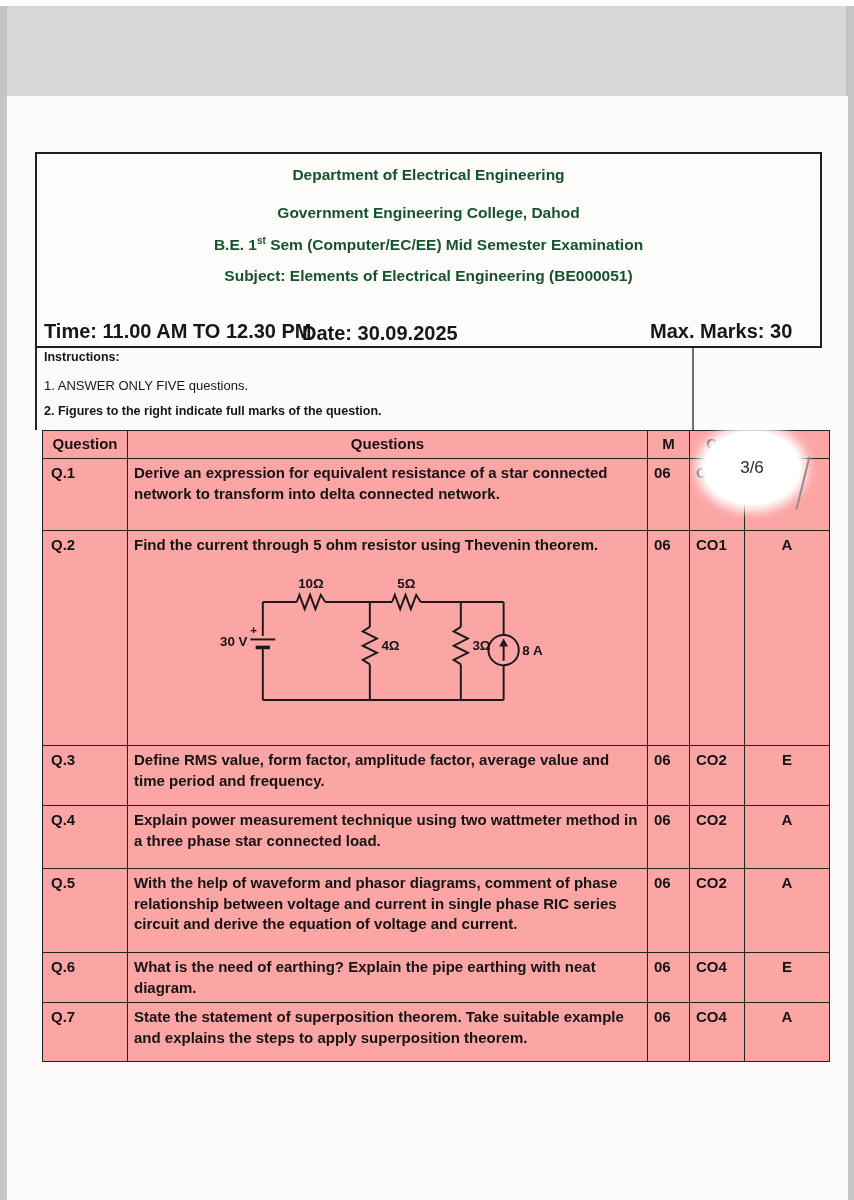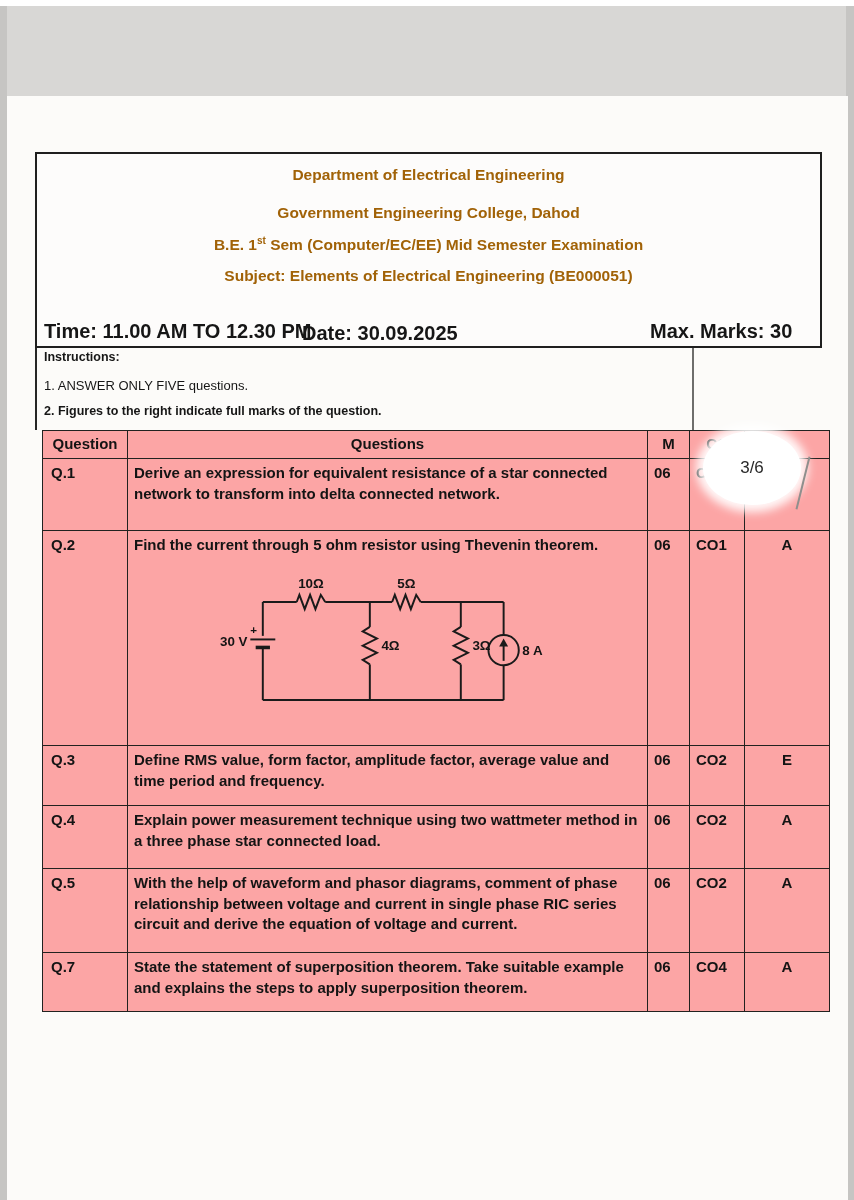--- a/index.html
+++ b/index.html
@@ -14,21 +14,21 @@
   .scan-top-band { position:absolute; top:6px; left:7px; width:841px; height:90px; background:#d8d7d5; }
   .scan-left-edge { position:absolute; top:6px; left:0; width:7px; height:1194px; background:#c6c5c3; }
   .scan-right-edge { position:absolute; top:6px; right:0; width:8px; height:1194px; background:#c6c5c3; }
   .paper { position:absolute; left:7px; top:96px; width:841px; height:1104px; background:#fcfbf9; }
 
   
   .header-box {
     position:absolute; left:35px; top:152px; width:787px; height:196px;
     border:2px solid #1f1f1f; background:#fdfcfb;
   }
-  .hline { text-align:center; font-weight:700; font-size:15.5px; color:#a16207; }
+  .hline { text-align:center; font-weight:700; font-size:15.5px; color:#14532d; }
   .hline1 { margin-top:12px; }
   .hline2 { margin-top:20px; }
   .hline3 { margin-top:13px; }
   .hline4 { margin-top:13px; }
   sup { font-size:10px; }
   .meta-row { position:absolute; left:0; top:162px; width:100%; height:30px; font-weight:700; font-size:20px; }
   .meta-time  { position:absolute; left:7px;  top:4px; }
   .meta-date  { position:absolute; left:265px; top:6px; }
   .meta-marks { position:absolute; left:613px; top:4px; }
 
@@ -202,20 +202,27 @@
   </tr>
 
   <tr style="height:84px">
     <td class="no-cell">Q.5</td>
     <td>With the help of waveform and phasor diagrams, comment of phase relationship between voltage and current in single phase RIC series circuit and derive the equation of voltage and current.</td>
     <td class="m-cell">06</td>
     <td class="co-cell">CO2</td>
     <td class="bl-cell">A</td>
   </tr>
 
+  <tr style="height:36px">
+    <td class="no-cell">Q.6</td>
+    <td>What is the need of earthing? Explain the pipe earthing with neat diagram.</td>
+    <td class="m-cell">06</td>
+    <td class="co-cell">CO4</td>
+    <td class="bl-cell">E</td>
+  </tr>
 
   <tr style="height:59px">
     <td class="no-cell">Q.7</td>
     <td>State the statement of superposition theorem. Take suitable example and explains the steps to apply superposition theorem.</td>
     <td class="m-cell">06</td>
     <td class="co-cell">CO4</td>
     <td class="bl-cell">A</td>
   </tr>
 </tbody>
   </table>

